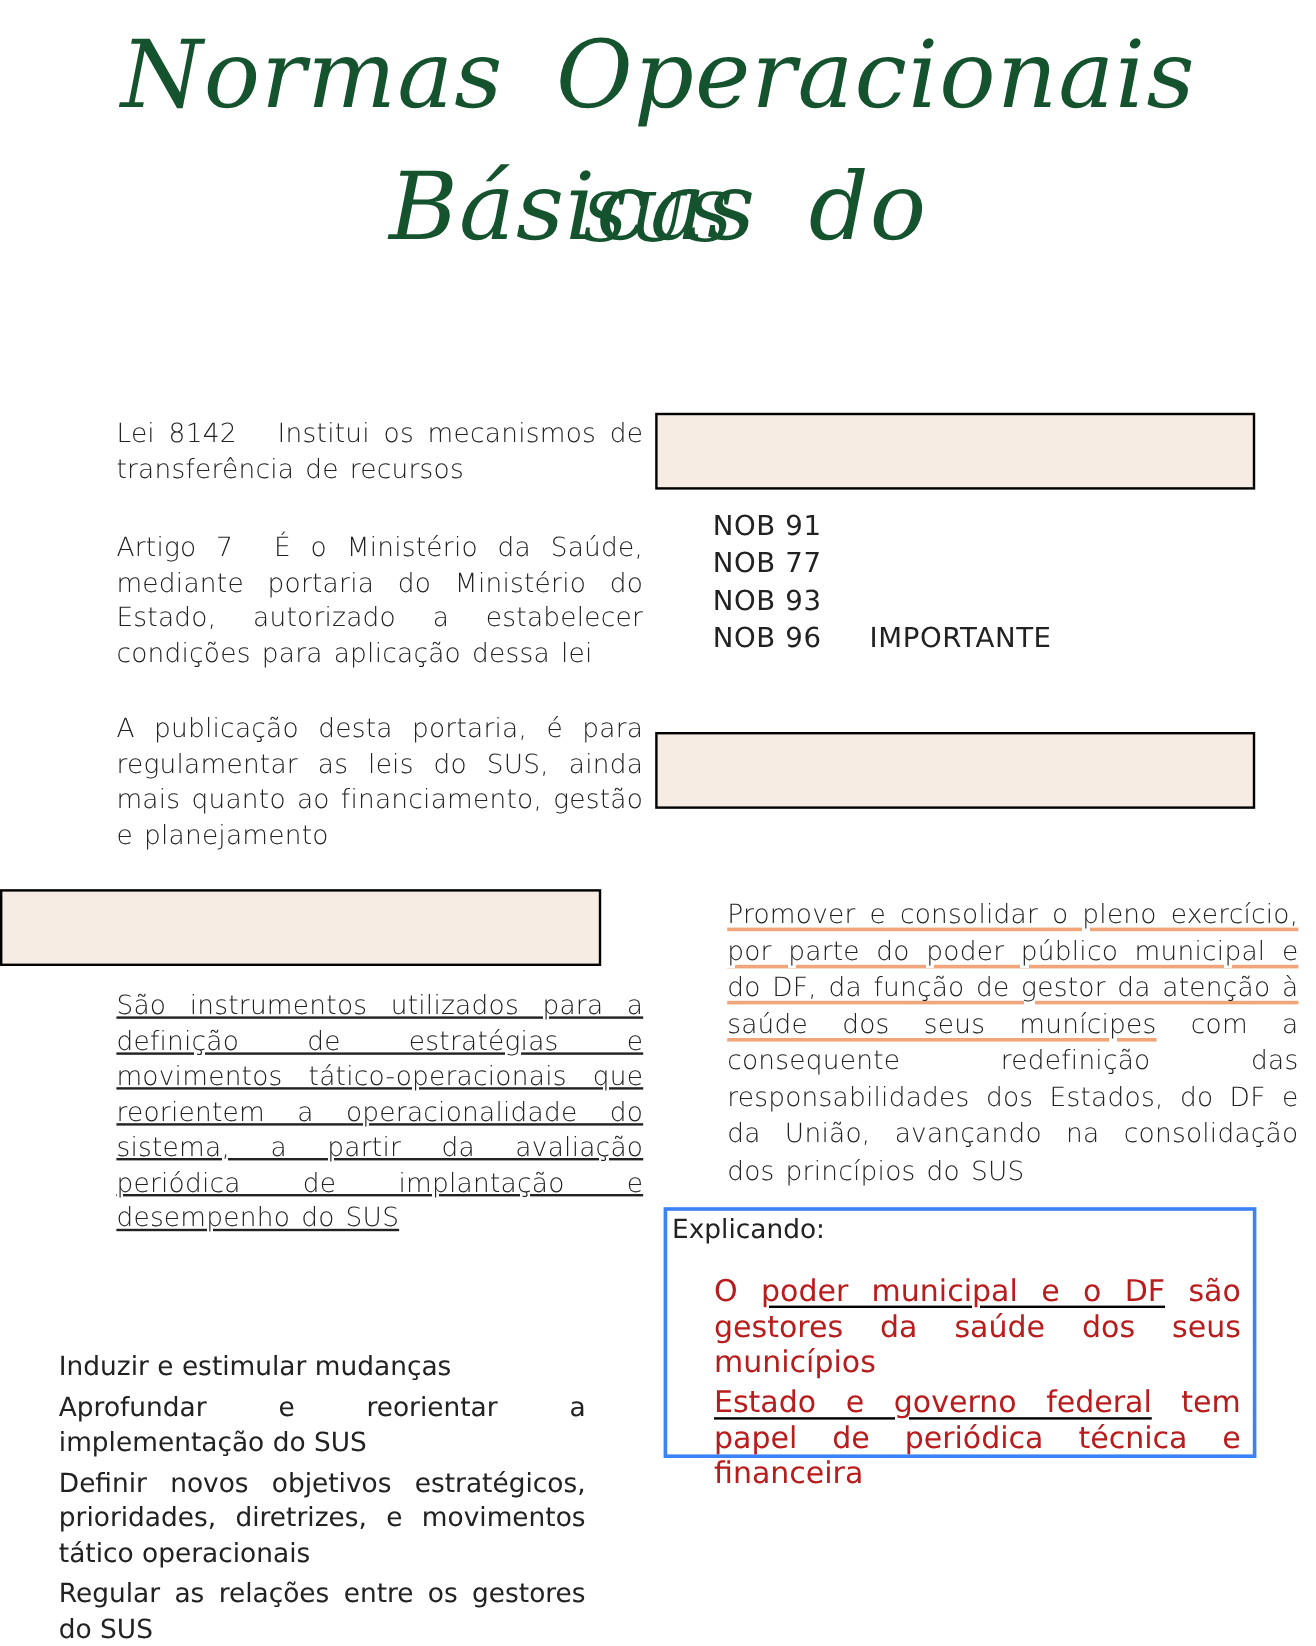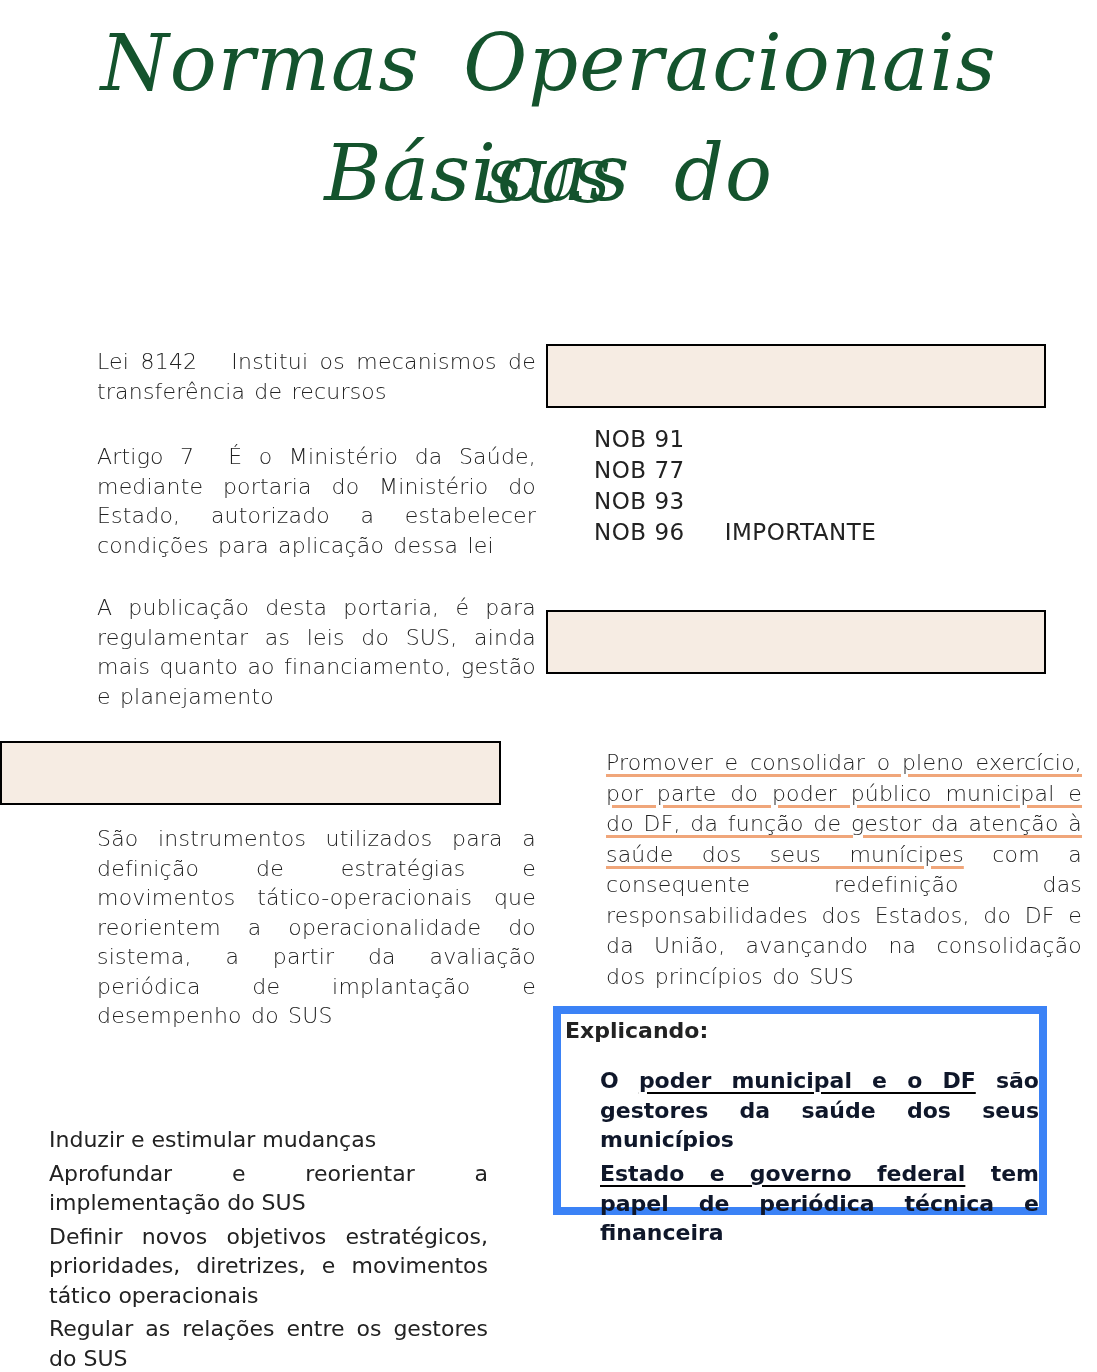--- a/index.html
+++ b/index.html
@@ -95,63 +95,62 @@
       text-decoration-color: #000;
       text-decoration-thickness: 2px;
       text-underline-offset: 4px;
     }
     .explain-box {
       position: absolute;
       left: 553px;
       top: 1006px;
       width: 494px;
       height: 209px;
-      border: 8px solid #3b82f6;
+      border: 3px solid #3b82f6;
       box-sizing: border-box;
       background: #fff;
-      font-weight: bold;
     }
     .explain-title {
       position: absolute;
       left: 4px;
       top: 2px;
       font-size: 22px;
       line-height: 30px;
       color: #222;
     }
     .explain-item {
       position: absolute;
       left: 39px;
       width: 439px;
-      font-size: 22px;
+      font-size: 25px;
       line-height: 29.5px;
       text-align: justify;
       text-align-last: left;
-      color: #0f172a;
+      color: #b91c1c;
     }
   </style>
 </head>
 <body>
 
 <div class="title line1">Normas Operacionais Básicas do</div>
 <div class="title line2">SUS</div>
 
 <div class="para" style="left:49px; top:347px; width:439px;">
   <span>Lei 8142</span><span class="gap"></span><span>Institui os mecanismos de transferência de recursos</span>
 </div>
 
 <div class="para" style="left:49px; top:442px; width:439px;">
   <span>Artigo 7</span><span class="gap"></span><span>É o Ministério da Saúde, mediante portaria do Ministério do Estado, autorizado a estabelecer condições para aplicação dessa lei</span>
 </div>
 
 <div class="para" style="left:49px; top:593px; width:439px;">A publicação desta portaria, é para regulamentar as leis do SUS, ainda mais quanto ao financiamento, gestão e planejamento</div>
 
 <div class="box" style="left:0px; top:741px; width:501px; height:64px;"></div>
 
-<div class="para" style="left:49px; top:824px; width:439px;">São instrumentos utilizados para a definição de estratégias e movimentos tático-operacionais que reorientem a operacionalidade do sistema, a partir da avaliação periódica de implantação e desempenho do SUS</div>
+<div class="para" style="left:49px; top:824px; width:439px;text-decoration:underline;">São instrumentos utilizados para a definição de estratégias e movimentos tático-operacionais que reorientem a operacionalidade do sistema, a partir da avaliação periódica de implantação e desempenho do SUS</div>
 
 <div class="obj-list">
   <div class="obj-item">Induzir e estimular mudanças</div>
   <div class="obj-item">Aprofundar e reorientar a implementação do SUS</div>
   <div class="obj-item">Definir novos objetivos estratégicos, prioridades, diretrizes, e movimentos tático operacionais</div>
   <div class="obj-item">Regular as relações entre os gestores do SUS</div>
 </div>
 
 <div class="box" style="left:546px; top:344px; width:500px; height:64px;"></div>
 

